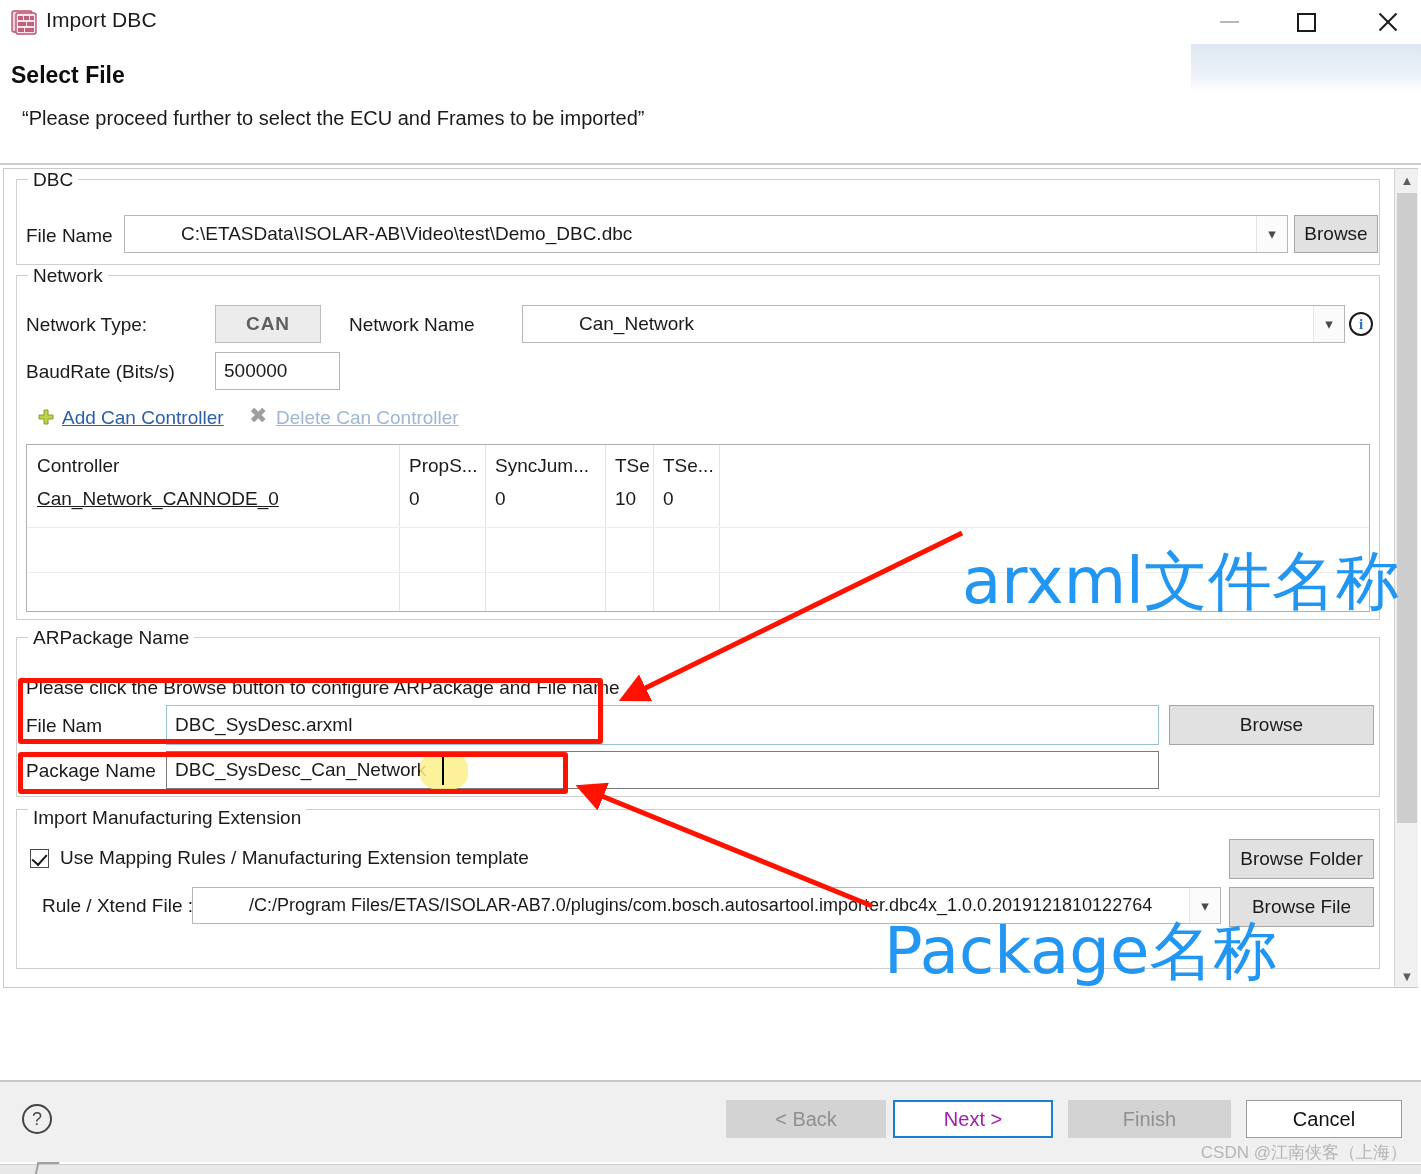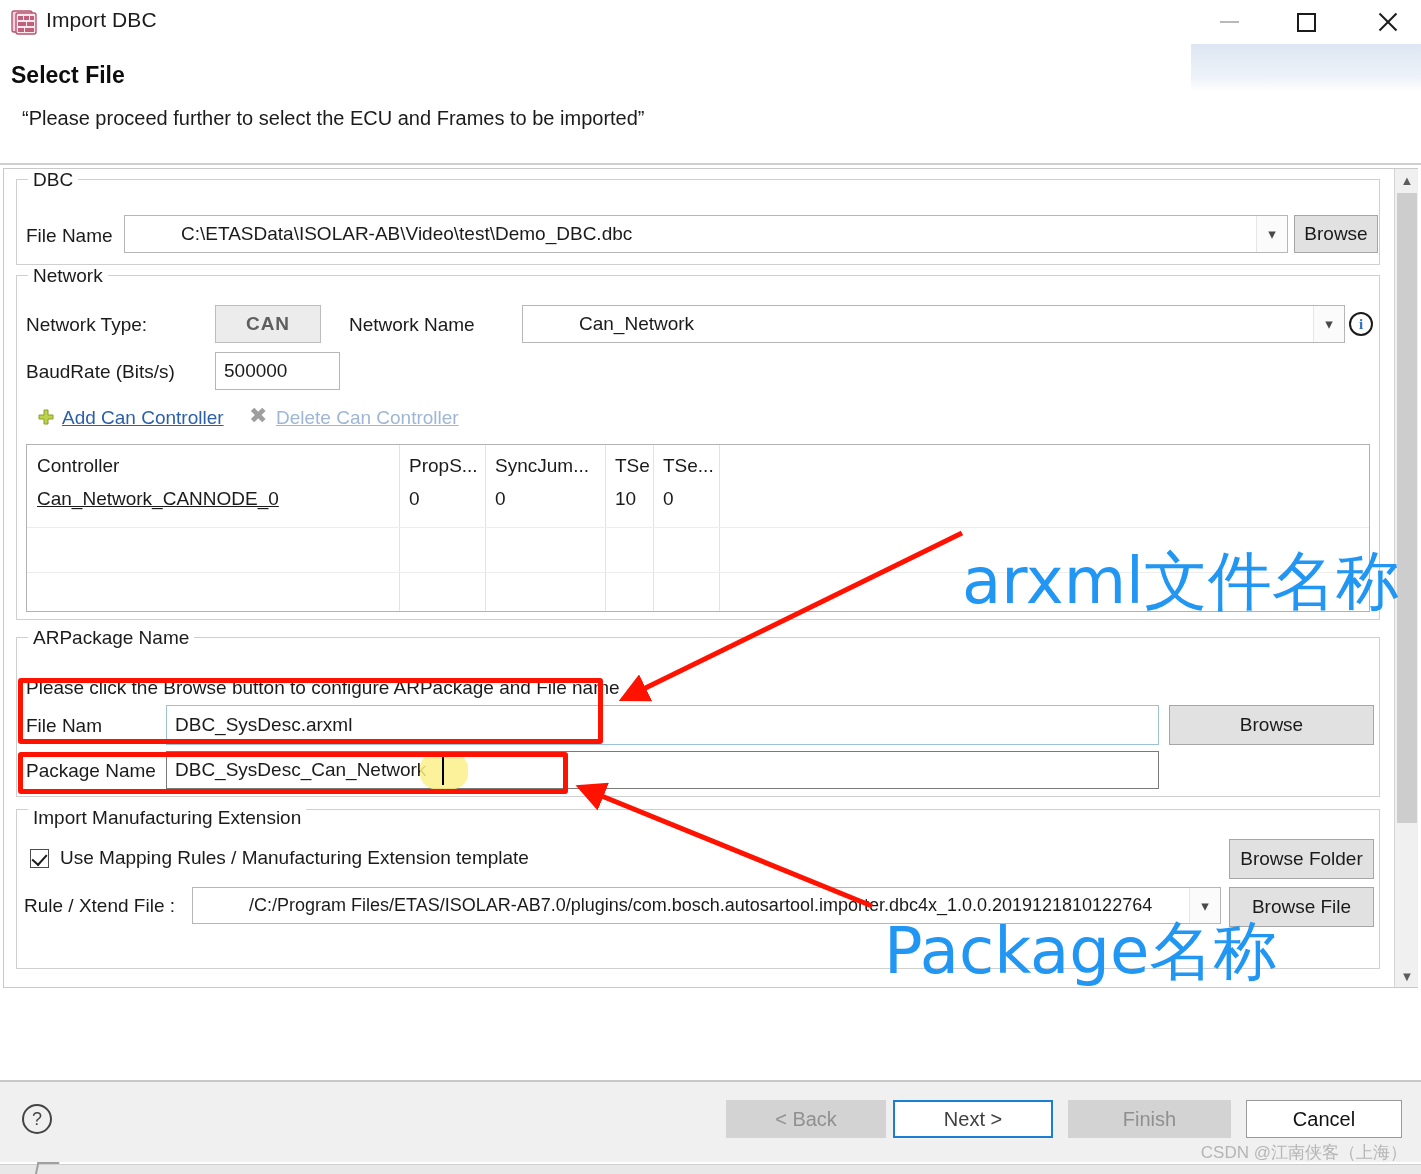--- a/index.html
+++ b/index.html
@@ -82,21 +82,21 @@
     display:flex;align-items:center;justify-content:center;font-size:15px;font-weight:bold;color:#2f6fc0;font-family:"Liberation Serif",serif;}
 
   
   .botsep{position:absolute;left:0;top:1080px;width:1421px;height:2px;background:#c8c8c8;}
   .bot{position:absolute;left:0;top:1082px;width:1421px;height:80px;background:#f0f0f0;}
   .help-icon{position:absolute;left:22px;top:1104px;width:30px;height:30px;border-radius:50%;border:2px solid #444;
     box-sizing:border-box;display:flex;align-items:center;justify-content:center;font-size:18px;color:#444;}
   .bbtn{position:absolute;top:1100px;height:38px;box-sizing:border-box;display:flex;align-items:center;justify-content:center;font-size:20px;}
   .bbtn.disabled{background:#d3d3d3;border:1px solid #d3d3d3;color:#909090;}
   .bbtn.normal{background:#fff;border:1px solid #9a9a9a;color:#111;}
-  .bbtn.default{background:#fff;border:2px solid #1a7fd4;color:#404040;}
+  .bbtn.default{background:#fff;border:2px solid #1a7fd4;color:#a21caf;}
 
   .watermark{position:absolute;right:14px;top:1141px;font-size:17px;color:#b5b5b5;white-space:nowrap;}
   .taskbar{position:absolute;left:0;top:1164px;width:1421px;height:10px;background:#e8e8e8;border-top:1px solid #cfcfcf;}
   .tb-mark{position:absolute;left:36px;top:1162px;width:20px;height:12px;border-left:2px solid #a0a0a0;border-top:2px solid #a0a0a0;transform:skewX(-12deg);}
 
   
   .anno-box{position:absolute;border:5px solid #ff1200;box-sizing:border-box;border-radius:3px;}
   .anno-text{position:absolute;color:#2196f3;font-size:64px;line-height:1.05;white-space:nowrap;
     font-family:"DejaVu Sans","Liberation Sans",sans-serif;}
   .anno-svg{position:absolute;left:0;top:0;width:1421px;height:1174px;pointer-events:none;}
@@ -209,21 +209,21 @@
     <div class="fld-label" style="left:22px;top:591px;">Package Name</div>
     <div class="textbox" style="left:162px;top:582px;width:993px;height:38px;border-color:#7a7a7a;">DBC_SysDesc_Can_Network</div>
 
     <div class="group" style="left:12px;top:640px;width:1364px;height:160px;"></div>
     <div class="group-label" style="left:24px;top:638px;">Import Manufacturing Extension</div>
 
     <div class="cbox" style="left:26px;top:680px;"></div>
     <div class="fld-label" style="left:56px;top:678px;">Use Mapping Rules / Manufacturing Extension template</div>
     <div class="btn" style="left:1225px;top:670px;width:145px;height:40px;">Browse Folder</div>
 
-    <div class="fld-label" style="left:20px;top:726px;">Rule / Xtend File :</div>
+    <div class="fld-label" style="left:38px;top:726px;">Rule / Xtend File :</div>
     <div class="combo" style="left:188px;top:718px;width:1029px;height:37px;">
       <span class="val" style="font-size:18px;">/C:/Program Files/ETAS/ISOLAR-AB7.0/plugins/com.bosch.autosartool.importer.dbc4x_1.0.0.2019121810122764</span>
       <span class="arrow">▾</span>
     </div>
     <div class="btn" style="left:1225px;top:718px;width:145px;height:40px;">Browse File</div>
   </div>
 
   <div class="vscroll">
     <div class="vs-arrow vs-up">▲</div>
     <div class="vs-thumb"></div>

